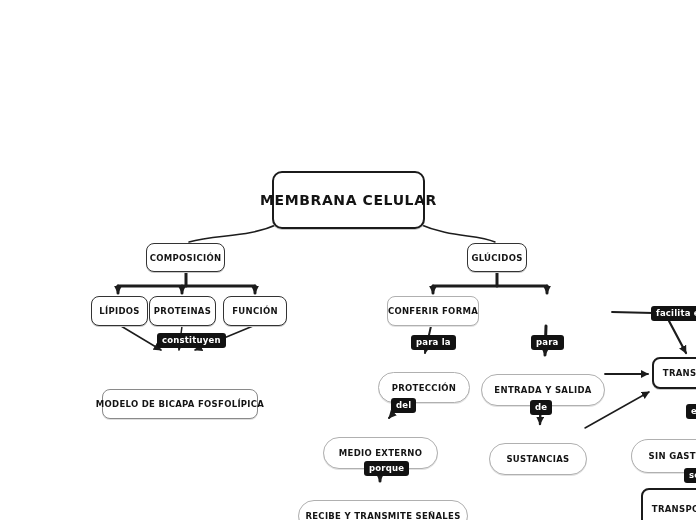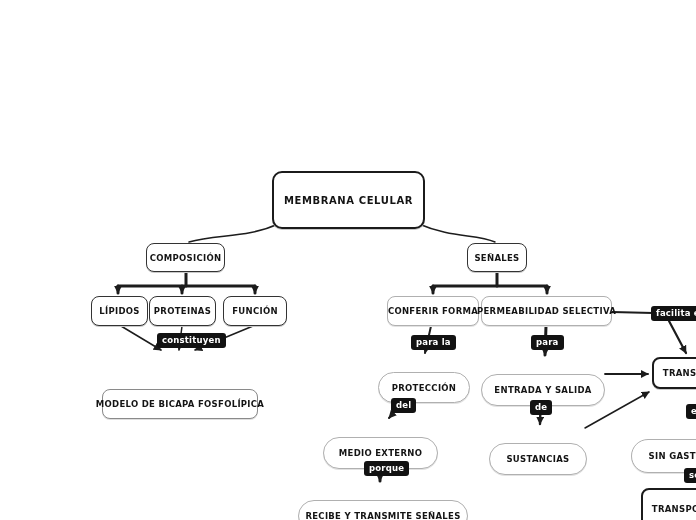--- a/index.html
+++ b/index.html
@@ -13,21 +13,21 @@
     position:absolute;background:#ffffff;display:flex;align-items:center;justify-content:center;
     font-weight:bold;font-size:8.5px;letter-spacing:.3px;color:#141414;white-space:nowrap;
     box-sizing:border-box;z-index:2;
   }
   .rect{border-radius:8px;}
   .pill{border-radius:17px;margin-top:16px;}
   .b-dark{border:2px solid #1b1b1b;box-shadow:0 1px 0 #c9c9c9;}
   .b-mid{border:1.5px solid #333333;box-shadow:0 1px 0 #c9c9c9;}
   .b-gray{border:1.5px solid #8a8a8a;box-shadow:0 1px 0 #dedede;margin-top:36px;}
   .b-light{border:1px solid #b0b0b0;box-shadow:0 1px 0 #e2e2e2;}
-  .root-node{font-size:10px;letter-spacing:.6px;border-radius:10px;}
+  .root-node{font-size:14px;letter-spacing:.6px;border-radius:10px;}
   .elabel{
     position:absolute;background:#121212;color:#ffffff;font-size:8.5px;font-weight:bold;
     letter-spacing:.2px;padding:3px 5px;border-radius:3px;line-height:1;white-space:nowrap;z-index:3;
   }
 </style>
 </head>
 <body>
 
 <div class="canvas">
 
@@ -66,33 +66,32 @@
       <path d="M612,312 L653,313" stroke-width="1.8"></path>
       <path d="M669,321 L686,353" stroke-width="2.2" marker-end="url(#ah)"></path>
       <path d="M585,428 L649,392" stroke-width="1.5" marker-end="url(#ah)"></path>
     </g>
   </svg>
 
   <div class="node rect b-dark root-node" style="left:272px;top:171px;width:153px;height:58px">MEMBRANA CELULAR</div>
 
   <div class="node rect b-mid" style="left:146px;top:243px;width:79px;height:29px">COMPOSICIÓN</div>
 
-  <div class="node rect b-mid" style="left:467px;top:243px;width:60px;height:29px">SEÑALES</div>
+  <div class="node rect b-mid" style="left:467px;top:243px;width:60px;height:29px">GLÚCIDOS</div>
 
   <div class="node rect b-mid" style="left:91px;top:296px;width:57px;height:30px">LÍPIDOS</div>
 
   <div class="node rect b-mid" style="left:149px;top:296px;width:67px;height:30px">PROTEINAS</div>
 
   <div class="node rect b-mid" style="left:223px;top:296px;width:64px;height:30px">FUNCIÓN</div>
 
   <div class="node rect b-gray" style="left:102px;top:353px;width:156px;height:30px">MODELO DE BICAPA FOSFOLÍPICA</div>
 
   <div class="node rect b-light" style="left:387px;top:296px;width:92px;height:30px">CONFERIR FORMA</div>
 
-  <div class="node rect b-light" style="left:481px;top:296px;width:131px;height:30px">PERMEABILIDAD SELECTIVA</div>
 
   <div class="node pill b-light" style="left:378px;top:356px;width:92px;height:31px">PROTECCIÓN</div>
 
   <div class="node pill b-light" style="left:481px;top:358px;width:124px;height:32px">ENTRADA Y SALIDA</div>
 
   <div class="node pill b-light" style="left:323px;top:421px;width:115px;height:32px">MEDIO EXTERNO</div>
 
   <div class="node pill b-light" style="left:489px;top:427px;width:98px;height:32px">SUSTANCIAS</div>
 
   <div class="node pill b-light" style="left:298px;top:484px;width:170px;height:32px">RECIBE Y TRANSMITE SEÑALES</div>

